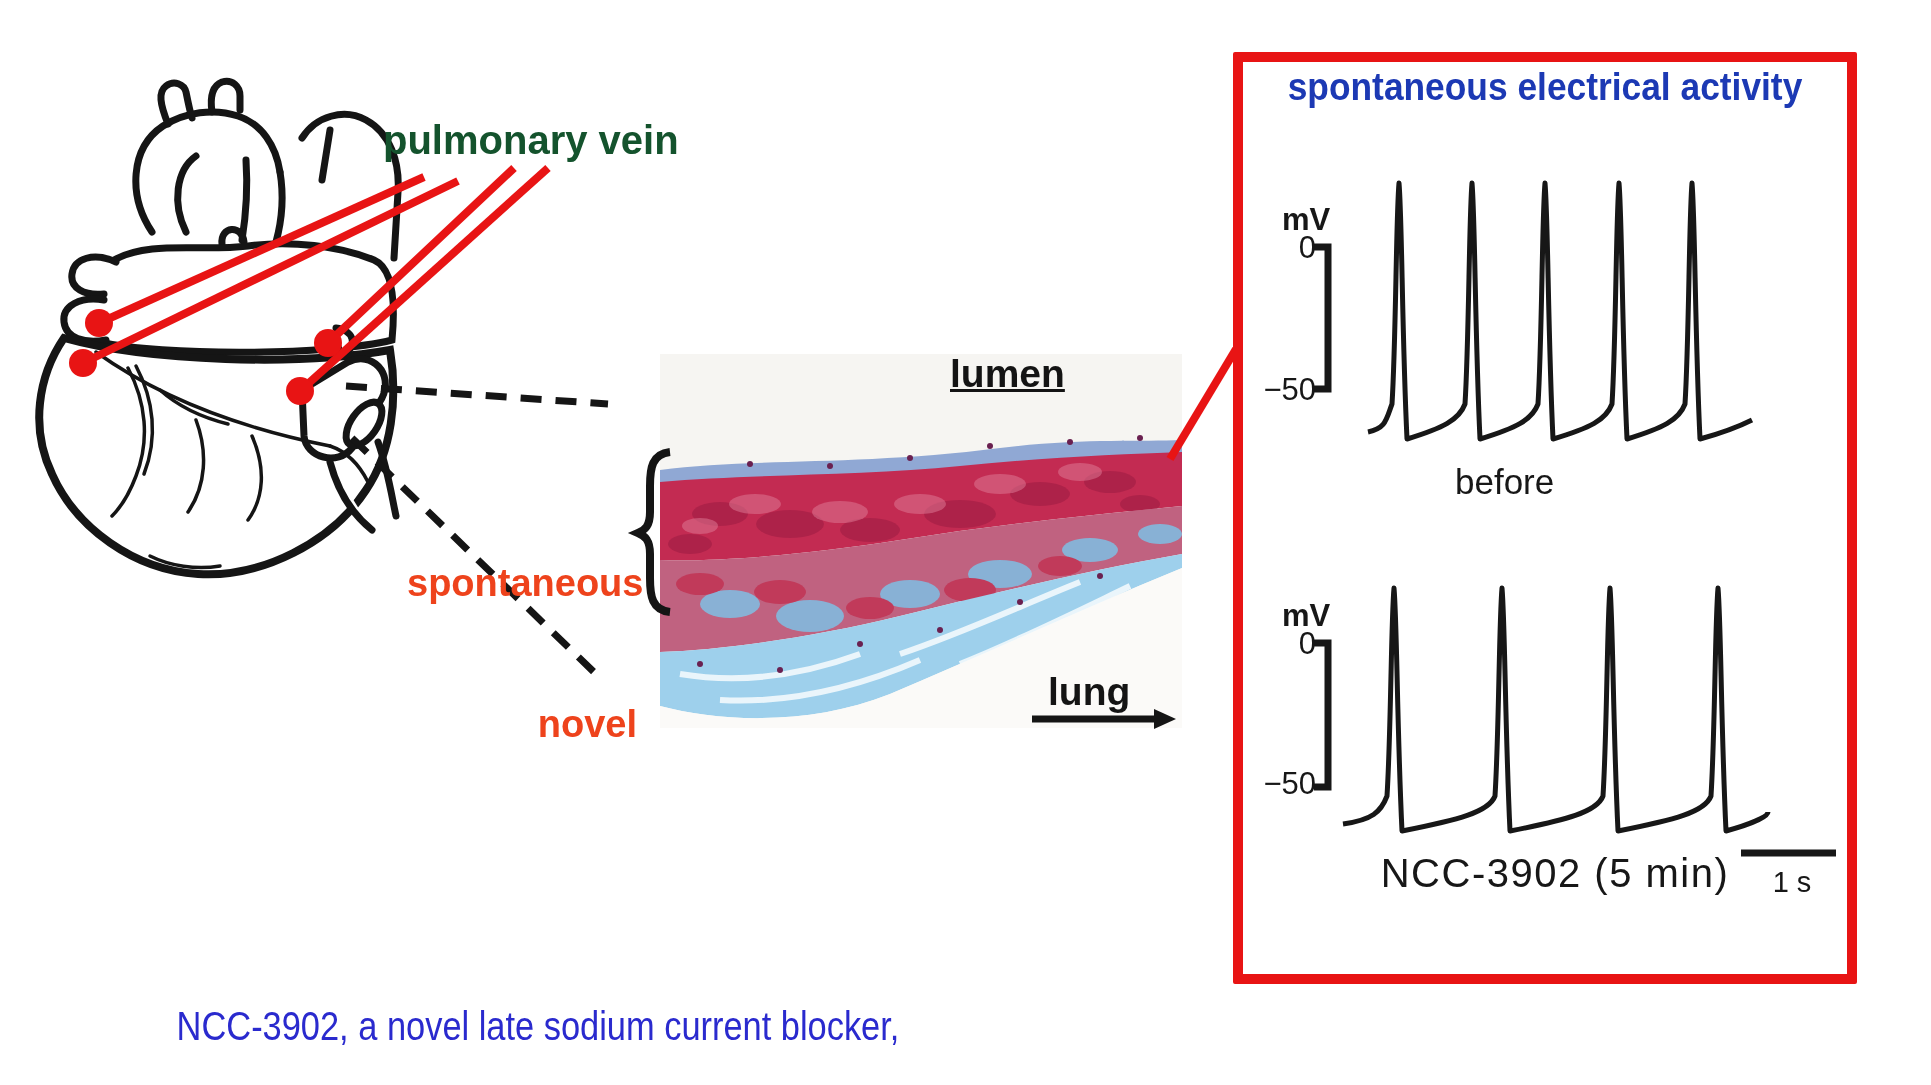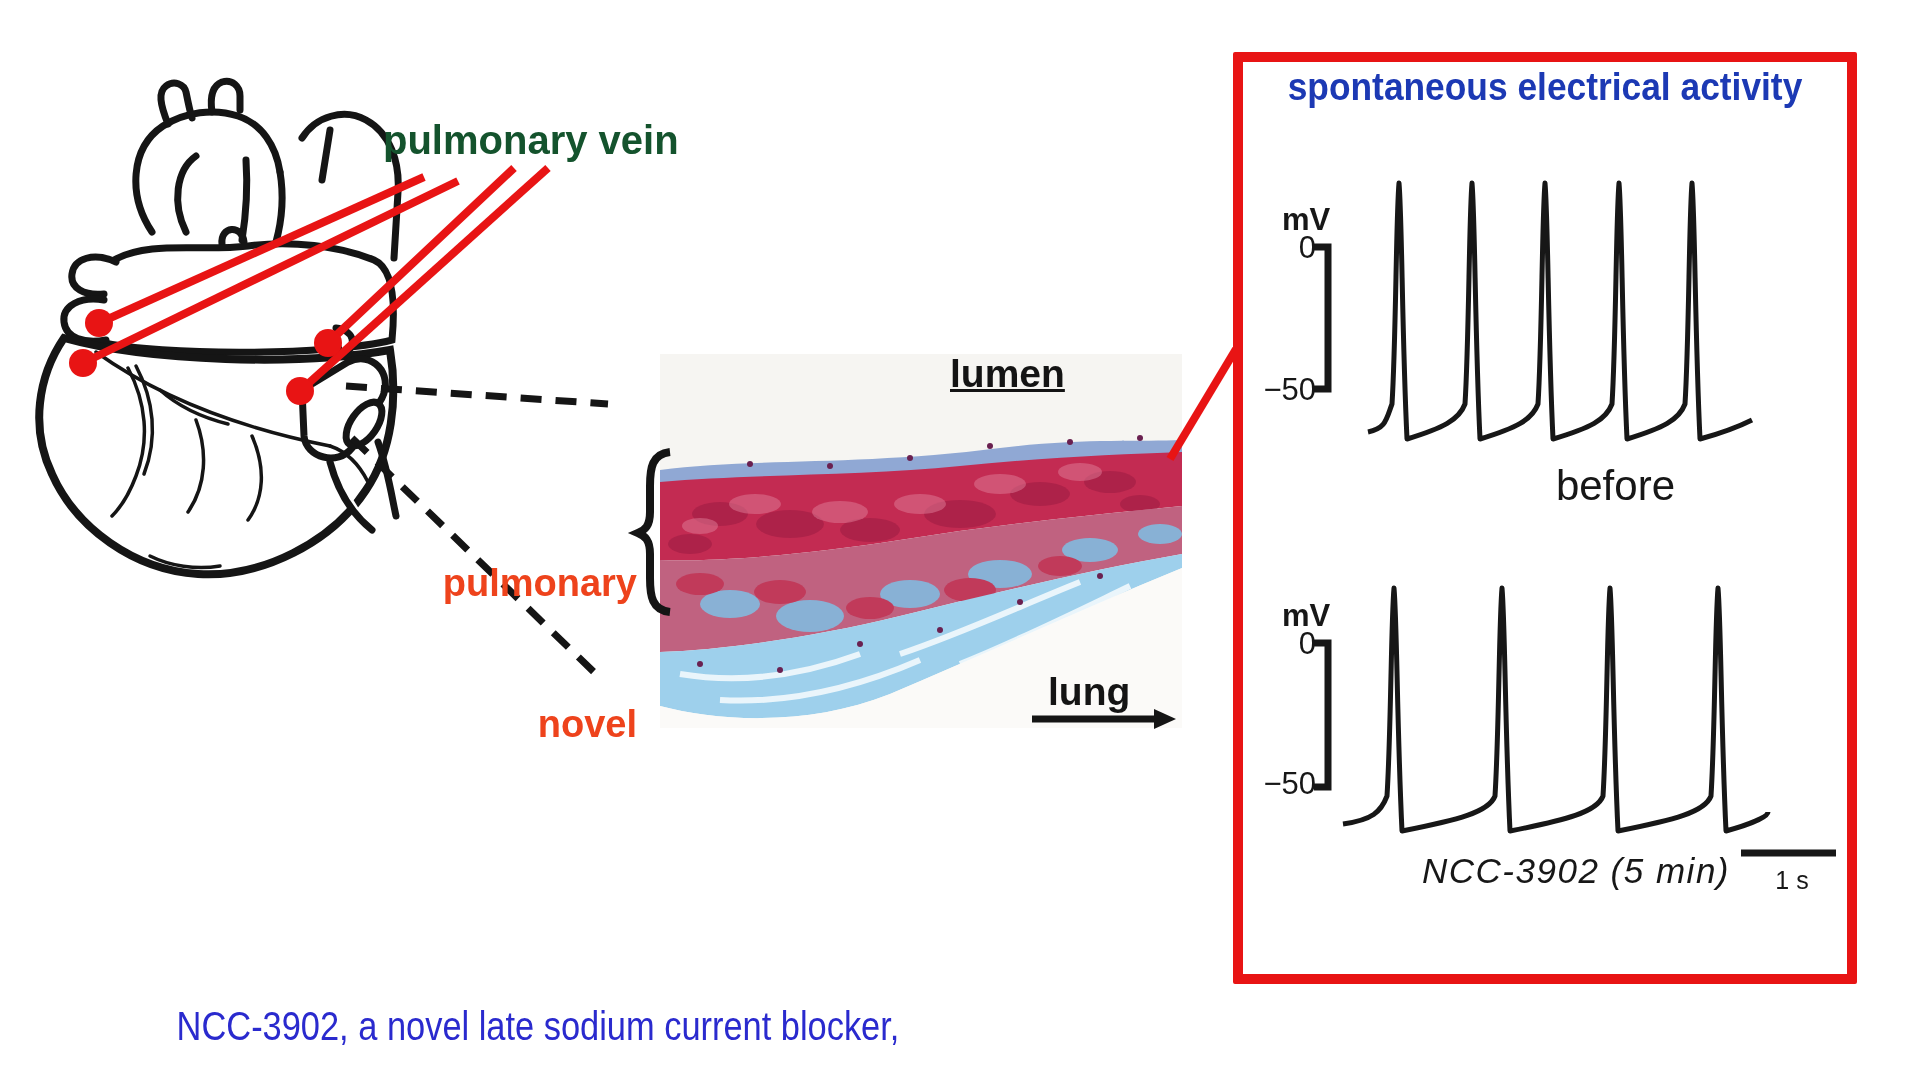--- a/index.html
+++ b/index.html
@@ -12,24 +12,24 @@
   .lbl{position:absolute;white-space:pre;color:#1a1a1a;z-index:4;}
   .pv-label{left:383px;top:118px;font-size:40px;font-weight:bold;color:#14532d;}
   .myo-label{left:407px;top:466px;width:230px;text-align:right;font-size:38px;font-weight:bold;
              color:#ee431c;line-height:47px;}
   .lumen-label{left:950px;top:352px;font-size:39px;font-weight:bold;color:#141414;text-decoration:underline;}
   .lung-label{left:1048px;top:670px;font-size:39px;font-weight:bold;color:#141414;}
   .panel-title{left:1243px;top:66px;width:604px;text-align:center;font-size:38px;font-weight:bold;
                color:#1c39b4;transform:scaleX(.93);transform-origin:50% 0;}
   .axis-unit{font-size:31px;color:#171717;font-weight:bold;}
   .axis-tick{font-size:31px;color:#171717;text-align:right;}
-  .trace-label{text-align:right;font-size:42px;color:#171717;}
-  .ncc-label{left:1380px;top:851px;width:350px;text-align:right;font-size:35px;color:#171717;
-             letter-spacing:1.5px;font-style:italic;}
-  .scale-label{left:1752px;top:866px;width:80px;text-align:center;font-size:25px;color:#171717;}
+  .trace-label{text-align:left;font-size:35px;color:#171717;}
+  .ncc-label{left:1380px;top:851px;width:350px;text-align:center;font-size:40px;color:#171717;
+             letter-spacing:1.5px;}
+  .scale-label{left:1752px;top:866px;width:80px;text-align:center;font-size:29px;color:#171717;}
   .caption{left:112px;top:806px;width:852px;text-align:center;font-size:40px;color:#2a2ace;
            line-height:88px;transform:scaleX(.86);transform-origin:50% 0;}
 </style>
 </head>
 <body>
 
 <div class="canvas">
 
   <div class="photo">
     <svg width="522" height="374" viewBox="0 0 522 374">
@@ -180,21 +180,21 @@
     <path stroke="#171717" stroke-width="5" fill="none" stroke-linejoin="round" d="M 1343 824 C 1372 820 1381 812 1387 796 C 1391 732 1391 622 1394 588 C 1397 622 1397 726 1402 831 C 1458 820 1489 812 1495 796 C 1499 732 1499 622 1502 588 C 1505 622 1505 726 1510 831 C 1566 820 1597 812 1603 796 C 1607 732 1607 622 1610 588 C 1613 622 1613 726 1618 831 C 1674 820 1705 812 1711 796 C 1715 732 1715 622 1718 588 C 1721 622 1721 726 1726 831 C 1748 825 1768 817 1768 812"></path>
 
     <line x1="1741" y1="853" x2="1836" y2="853" stroke="#171717" stroke-width="7"></line>
   </svg>
 
   <div class="redbox"></div>
 
   <div class="lbl pv-label">pulmonary vein</div>
 
   <div class="lbl myo-label">
-    <div>pulmonary</div>
+    <div>spontaneous</div>
     <div>novel</div>
   </div>
 
   <div class="lbl lumen-label">lumen</div>
   <div class="lbl lung-label">lung</div>
 
   <div class="lbl panel-title">spontaneous electrical activity</div>
 
   <div class="lbl axis-unit" style="left:1282px;top:202px;">mV</div>
   <div class="lbl axis-tick" style="left:1272px;top:230px;width:44px;">0</div>

